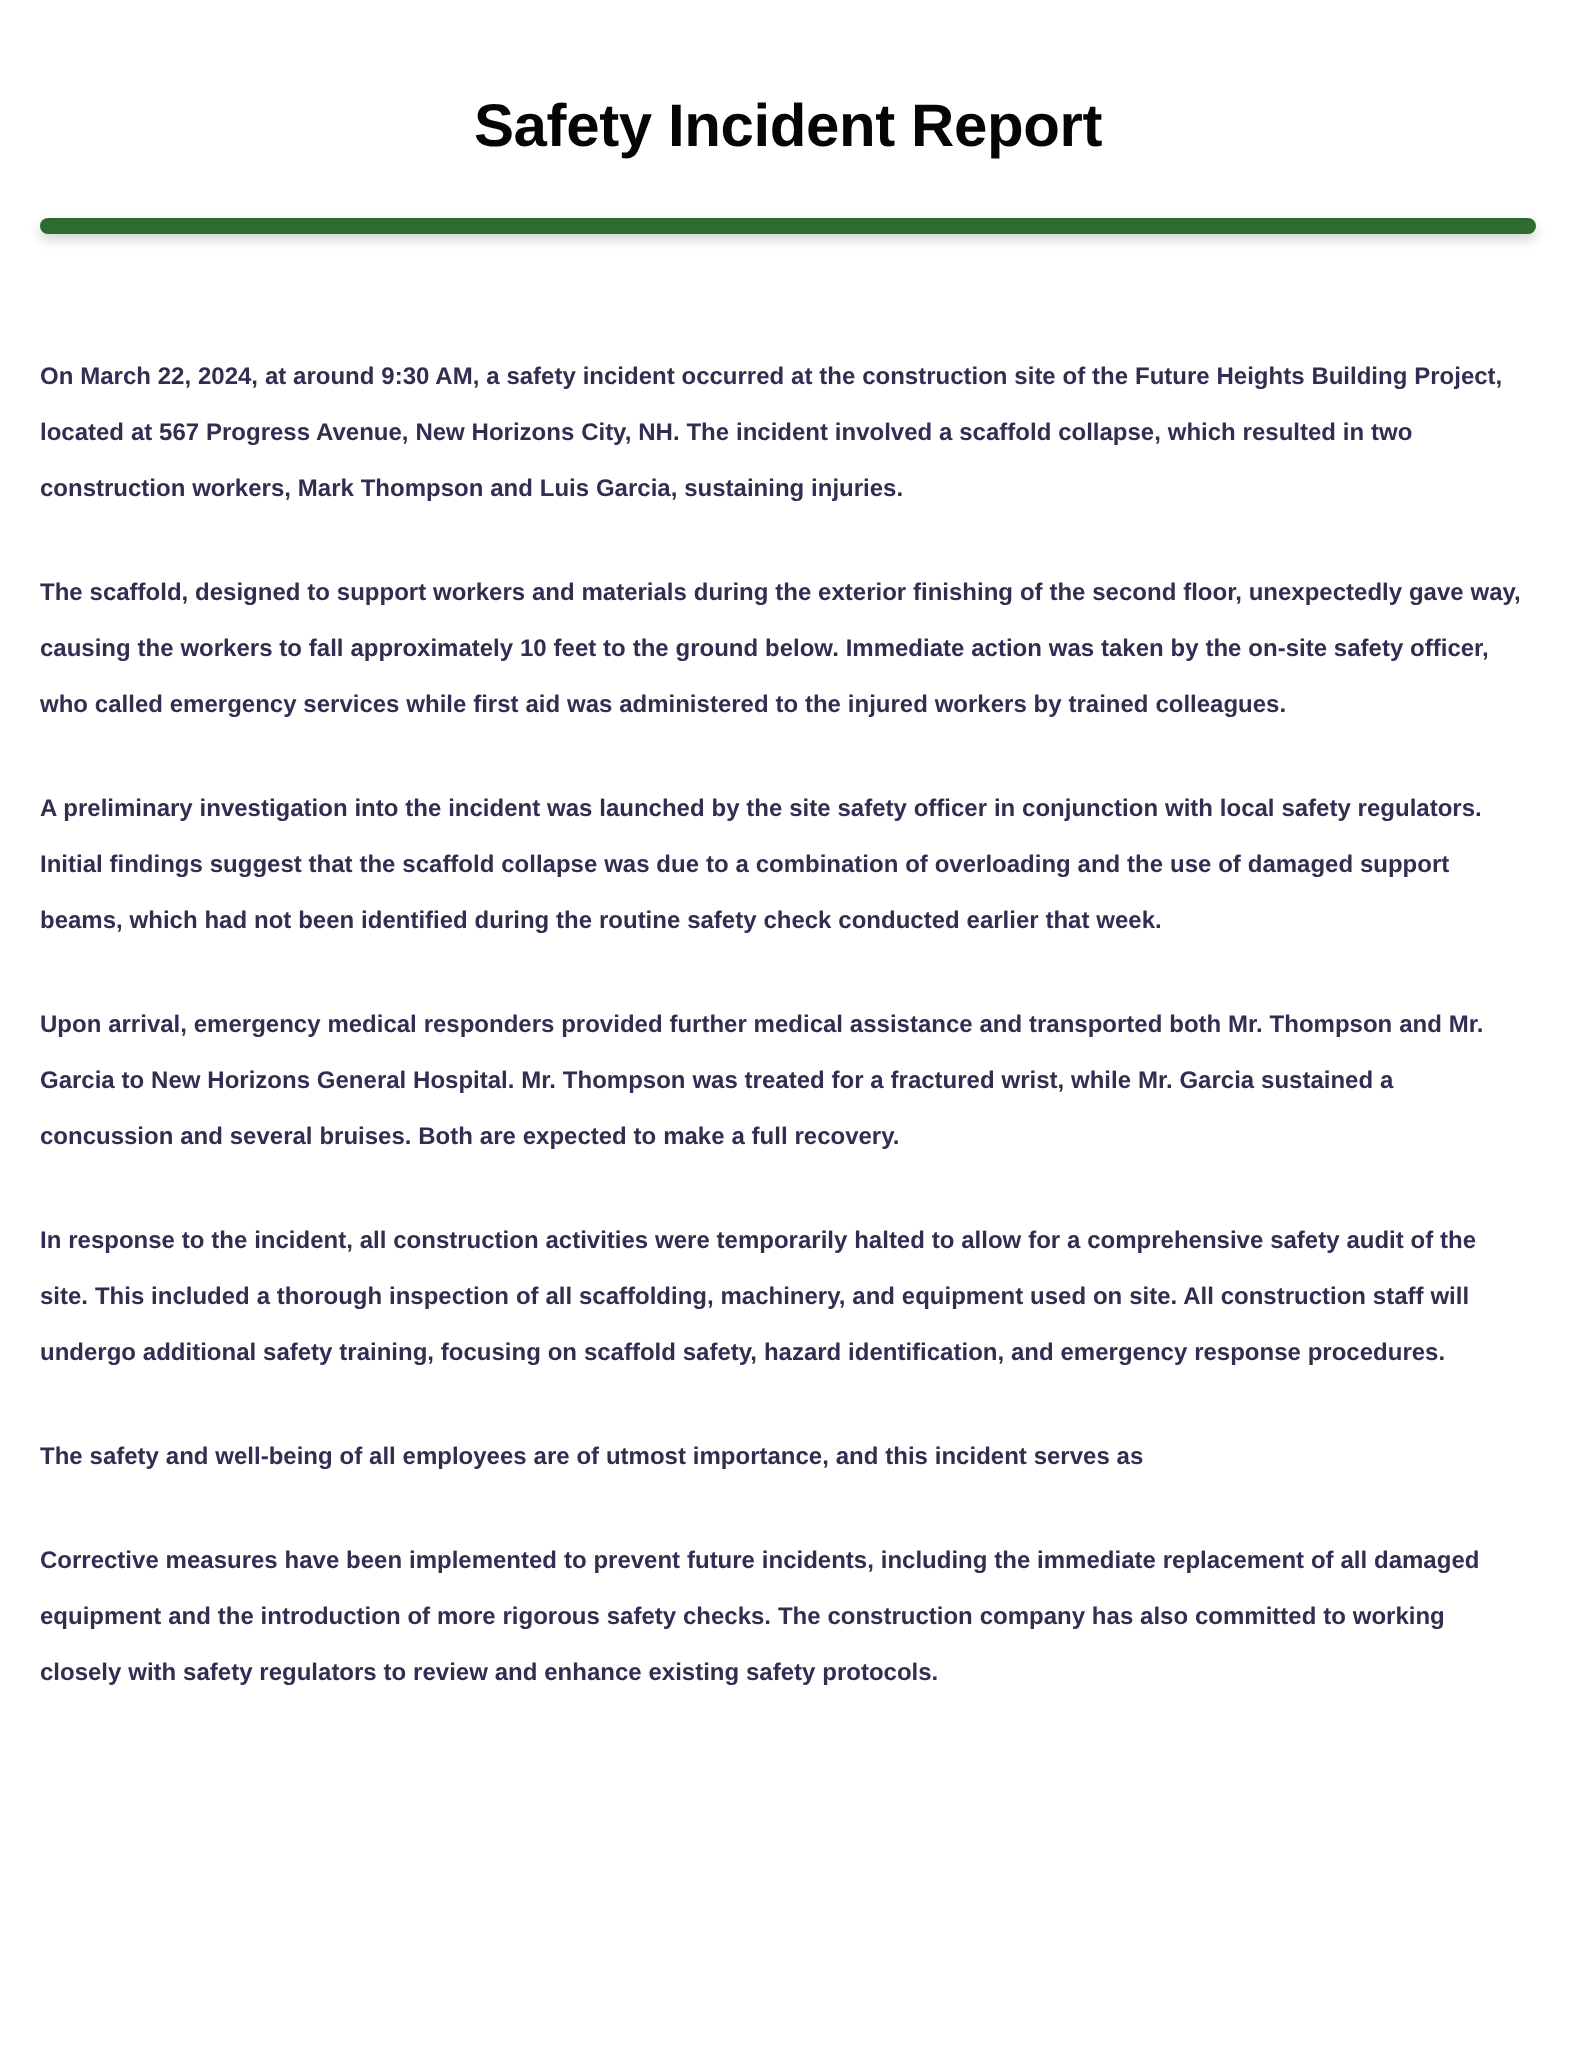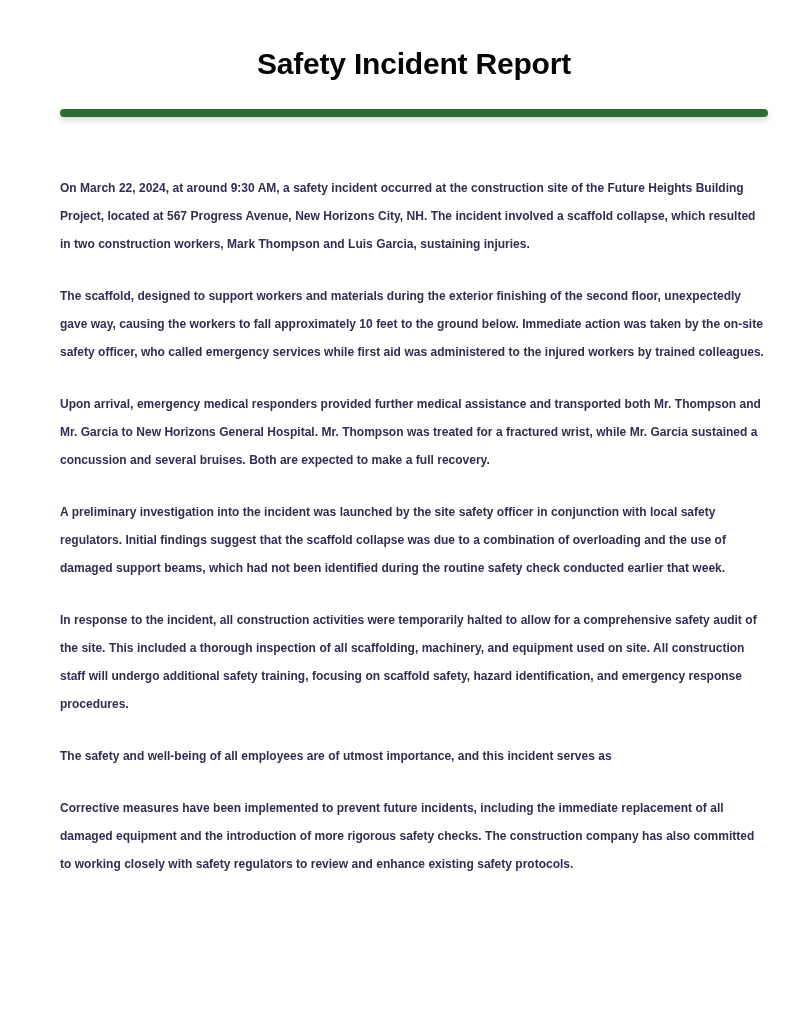--- a/index.html
+++ b/index.html
@@ -15,21 +15,20 @@
     font-family: "Liberation Sans", sans-serif;
   }
 
   .page {
     position: relative;
     width: 788px;
     height: 893px;
     background: #ffffff;
     box-sizing: border-box;
     overflow: hidden;
-    padding-left: 40px;
   }
 
   .doc-title {
     margin: 0;
     padding: 44px 20px 0 20px;
     text-align: center;
     font-family: "Liberation Sans", sans-serif;
     font-size: 30px;
     line-height: 40px;
     font-weight: 700;
@@ -77,20 +76,20 @@
 
   <h1 class="doc-title">Safety Incident Report</h1>
 
   <div class="divider-wrap">
     <div class="divider-bar"></div>
   </div>
 
   <div class="body-copy">
     <p class="para">On March 22, 2024, at around 9:30 AM, a safety incident occurred at the construction site of the Future Heights Building Project, located at 567 Progress Avenue, New Horizons City, NH. The incident involved a scaffold collapse, which resulted in two construction workers, Mark Thompson and Luis Garcia, sustaining injuries.</p>
     <p class="para">The scaffold, designed to support workers and materials during the exterior finishing of the second floor, unexpectedly gave way, causing the workers to fall approximately 10 feet to the ground below. Immediate action was taken by the on-site safety officer, who called emergency services while first aid was administered to the injured workers by trained colleagues.</p>
+    <p class="para">A preliminary investigation into the incident was launched by the site safety officer in conjunction with local safety regulators. Initial findings suggest that the scaffold collapse was due to a combination of overloading and the use of damaged support beams, which had not been identified during the routine safety check conducted earlier that week.</p>
     <p class="para">Upon arrival, emergency medical responders provided further medical assistance and transported both Mr. Thompson and Mr. Garcia to New Horizons General Hospital. Mr. Thompson was treated for a fractured wrist, while Mr. Garcia sustained a concussion and several bruises. Both are expected to make a full recovery.</p>
-    <p class="para">A preliminary investigation into the incident was launched by the site safety officer in conjunction with local safety regulators. Initial findings suggest that the scaffold collapse was due to a combination of overloading and the use of damaged support beams, which had not been identified during the routine safety check conducted earlier that week.</p>
     <p class="para">In response to the incident, all construction activities were temporarily halted to allow for a comprehensive safety audit of the site. This included a thorough inspection of all scaffolding, machinery, and equipment used on site. All construction staff will undergo additional safety training, focusing on scaffold safety, hazard identification, and emergency response procedures.</p>
     <p class="para">The safety and well-being of all employees are of utmost importance, and this incident serves as</p>
     <p class="para">Corrective measures have been implemented to prevent future incidents, including the immediate replacement of all damaged equipment and the introduction of more rigorous safety checks. The construction company has also committed to working closely with safety regulators to review and enhance existing safety protocols.</p>
   </div>
 
 </div>
 
 </body></html>

